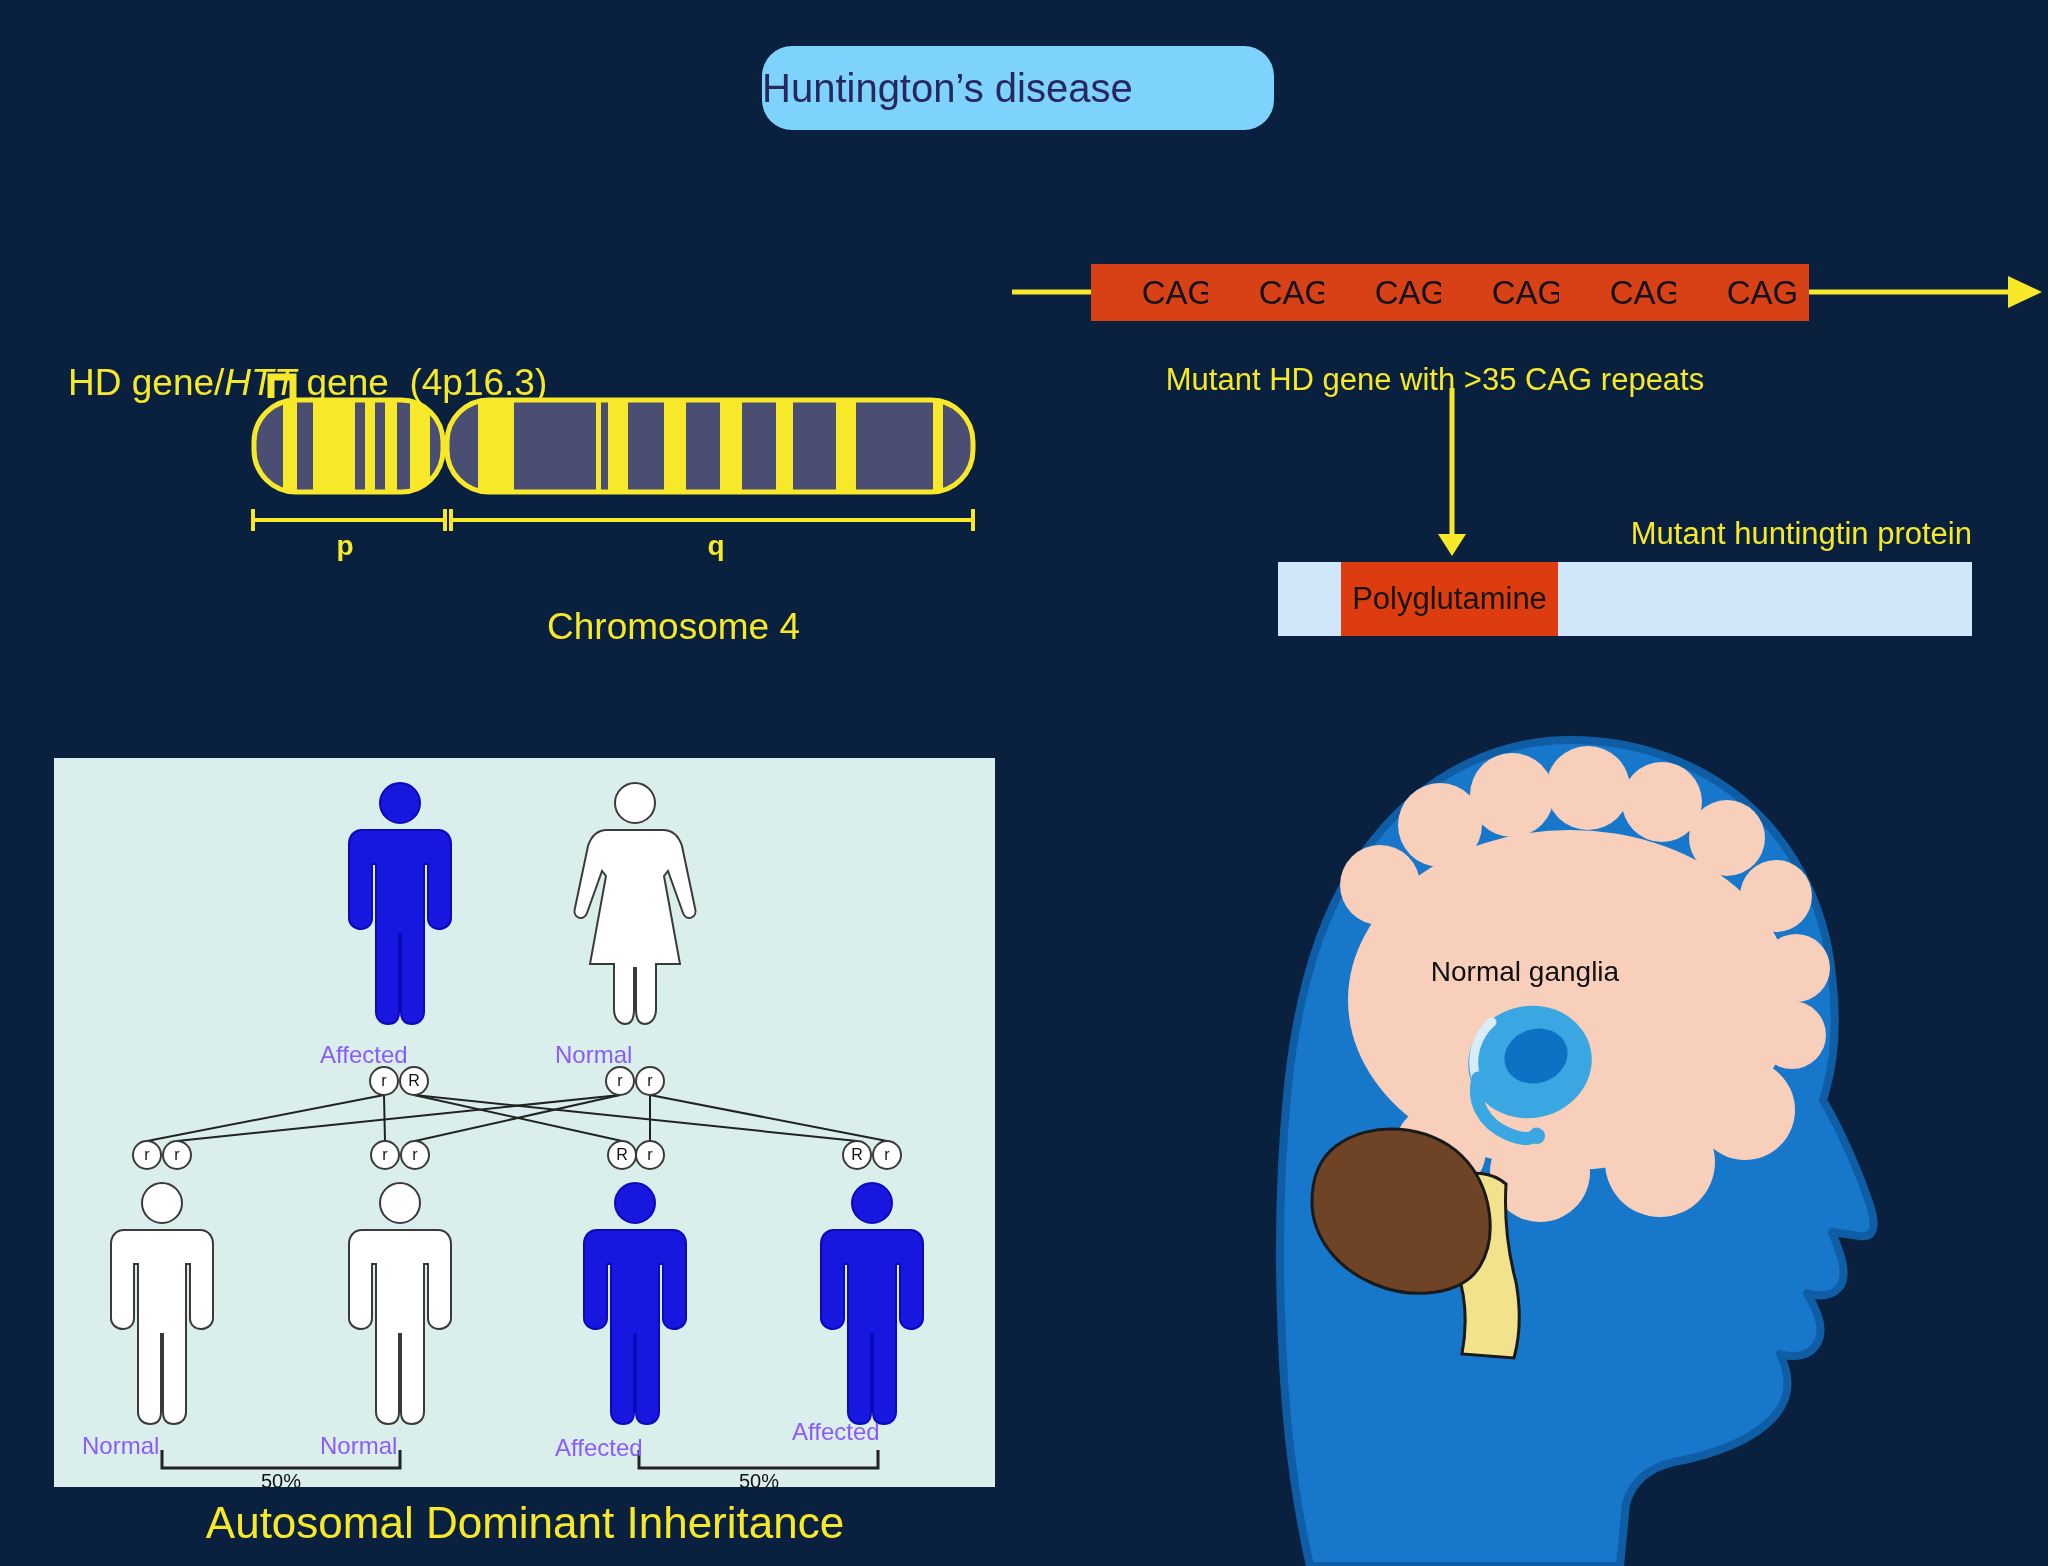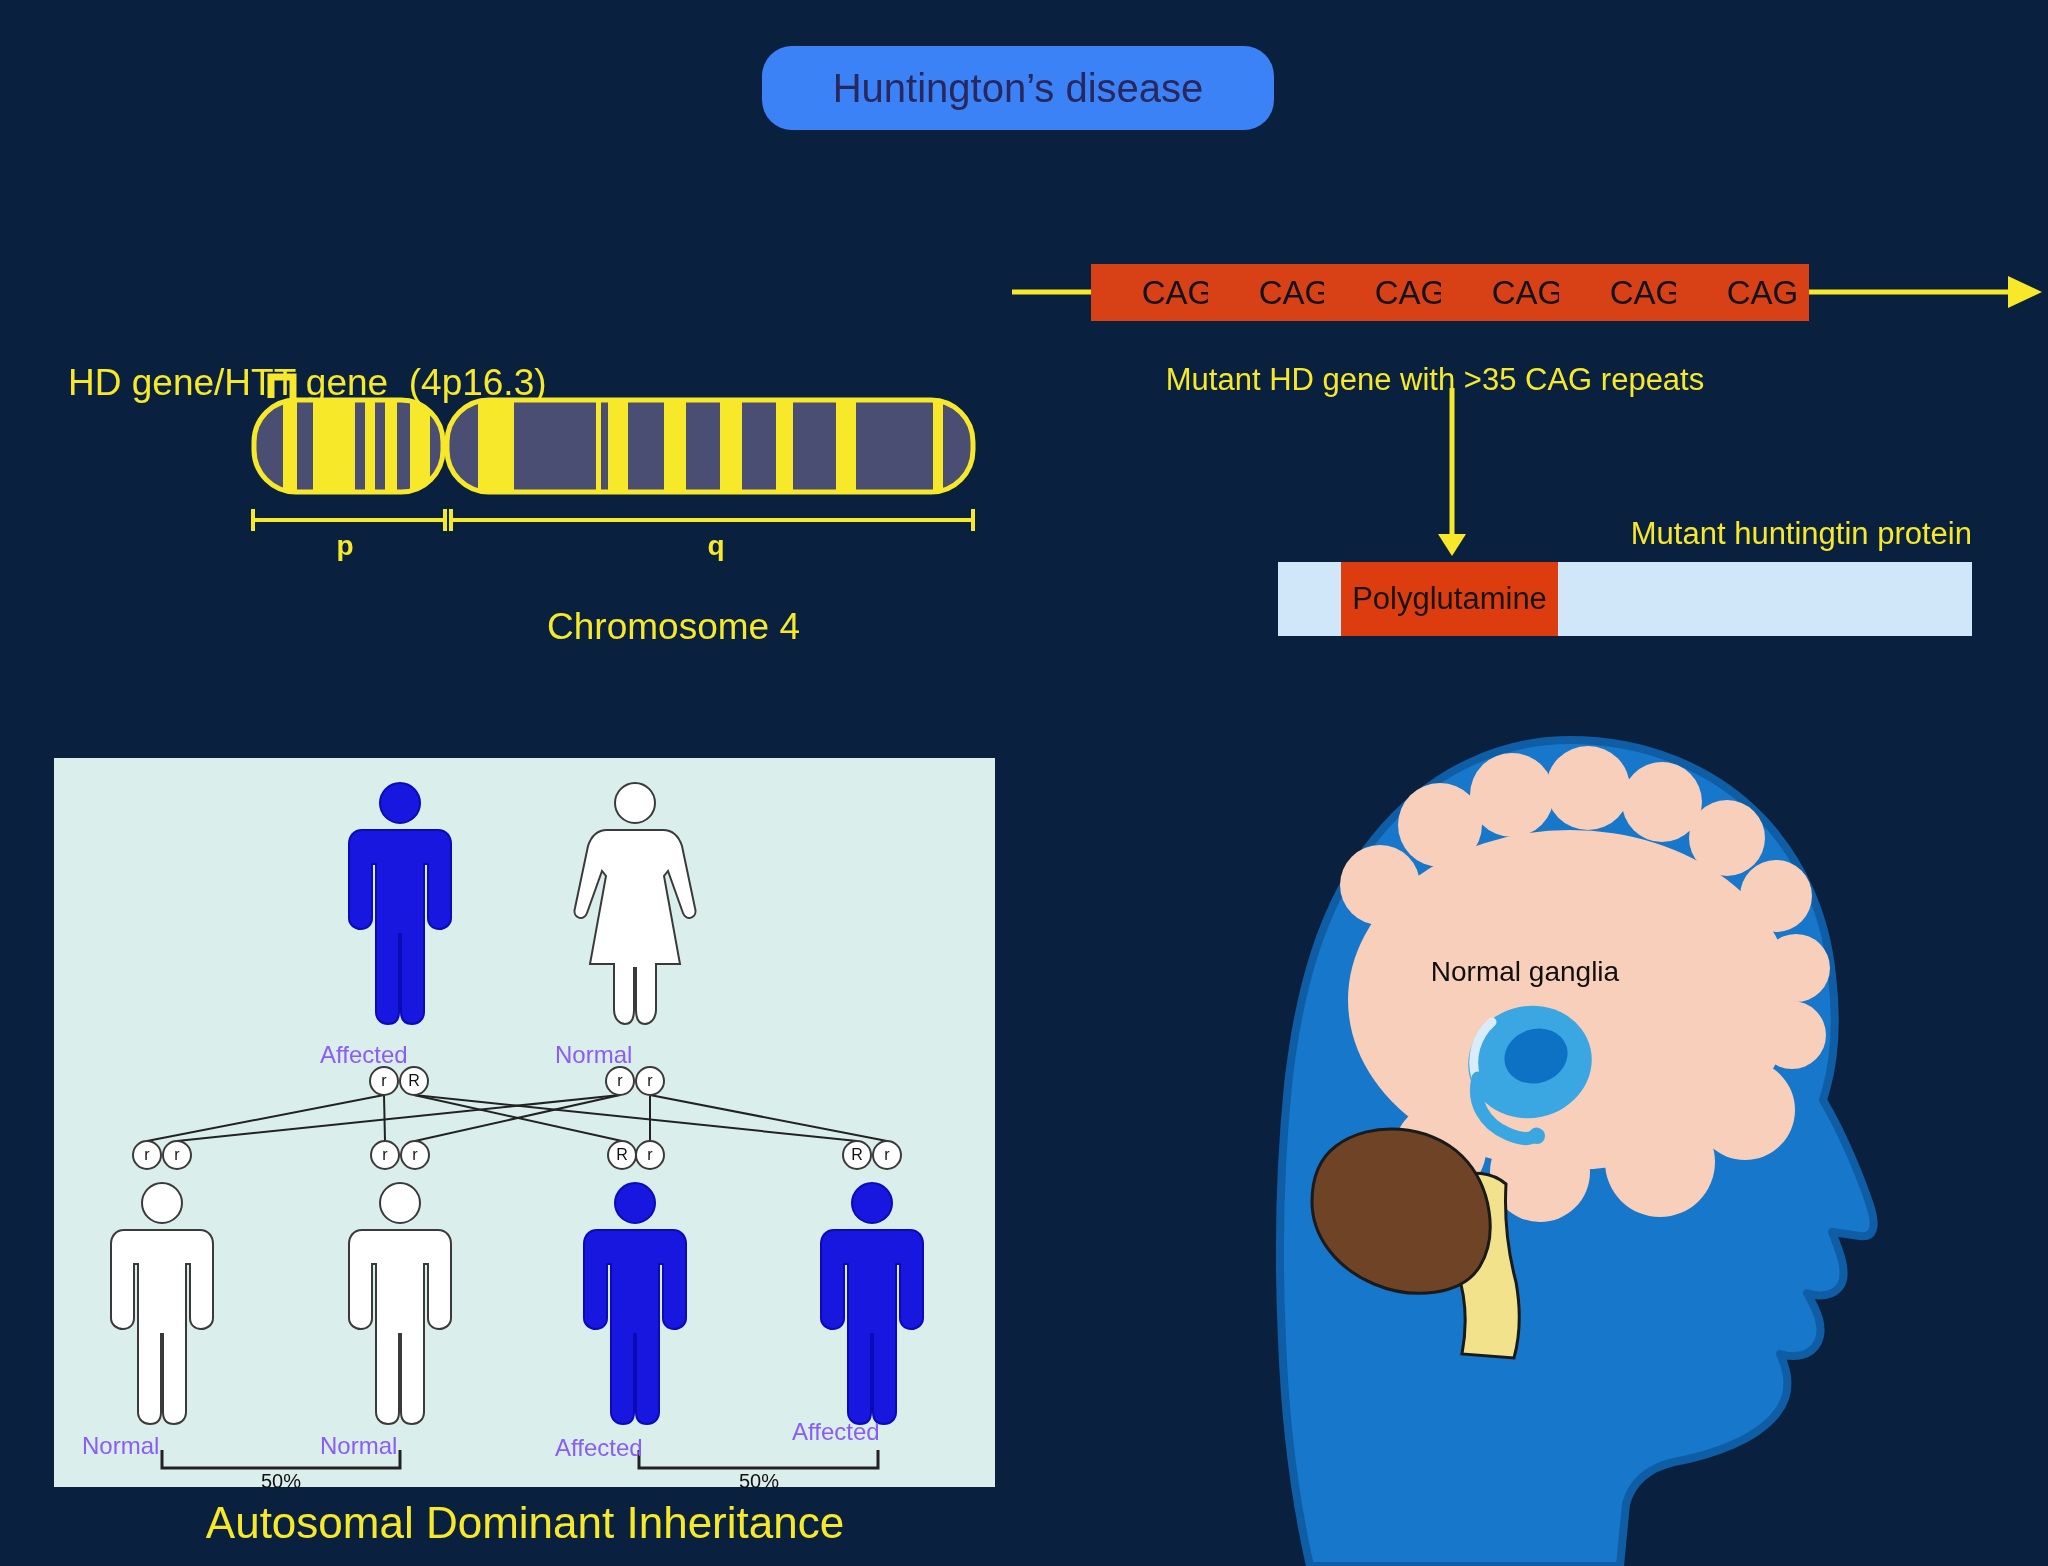--- a/index.html
+++ b/index.html
@@ -1,25 +1,25 @@
 <!DOCTYPE html>
 <html><head>
 <meta charset="utf-8">
 <style>
   html,body{margin:0;padding:0;background:#09213e;}
   #canvas{position:relative;width:2048px;height:1566px;background:#09213e;overflow:hidden;
           font-family:"Liberation Sans",sans-serif;}
   .abs{position:absolute;}
   
-  #title-pill{left:762px;top:46px;width:512px;height:84px;background:#3b82f6;border-radius:30px;
-              display:flex;align-items:center;justify-content:center;}
+  #title-pill{left:762px;top:46px;width:512px;height:84px;background:#7dd3fc;border-radius:30px;
+              display:flex;align-items:center;}
   #title-pill span{font-size:40px;color:#28285e;}
   
   #hd-gene-label{left:68px;top:362px;font-size:37px;color:#f7e829;white-space:pre;}
-  #hd-gene-label .it{}
+  #hd-gene-label .it{font-style:italic;}
   #chromo-svg{left:240px;top:370px;}
   .yellow-label{color:#f7e829;}
   #p-label{left:325px;top:530px;width:40px;font-size:28px;font-weight:bold;text-align:center;}
   #q-label{left:696px;top:530px;width:40px;font-size:28px;font-weight:bold;text-align:center;}
   #chr4-label{left:440px;top:606px;width:360px;font-size:37px;text-align:right;}
   
   #cag-line-svg{left:1000px;top:270px;}
   .cag{position:absolute;top:264px;width:93px;height:57px;background:#d84016;color:#13131f;
        font-size:33px;text-align:center;line-height:57px;padding-left:40px;}
   #cag-caption{left:1130px;top:362px;width:610px;font-size:31px;text-align:center;}

